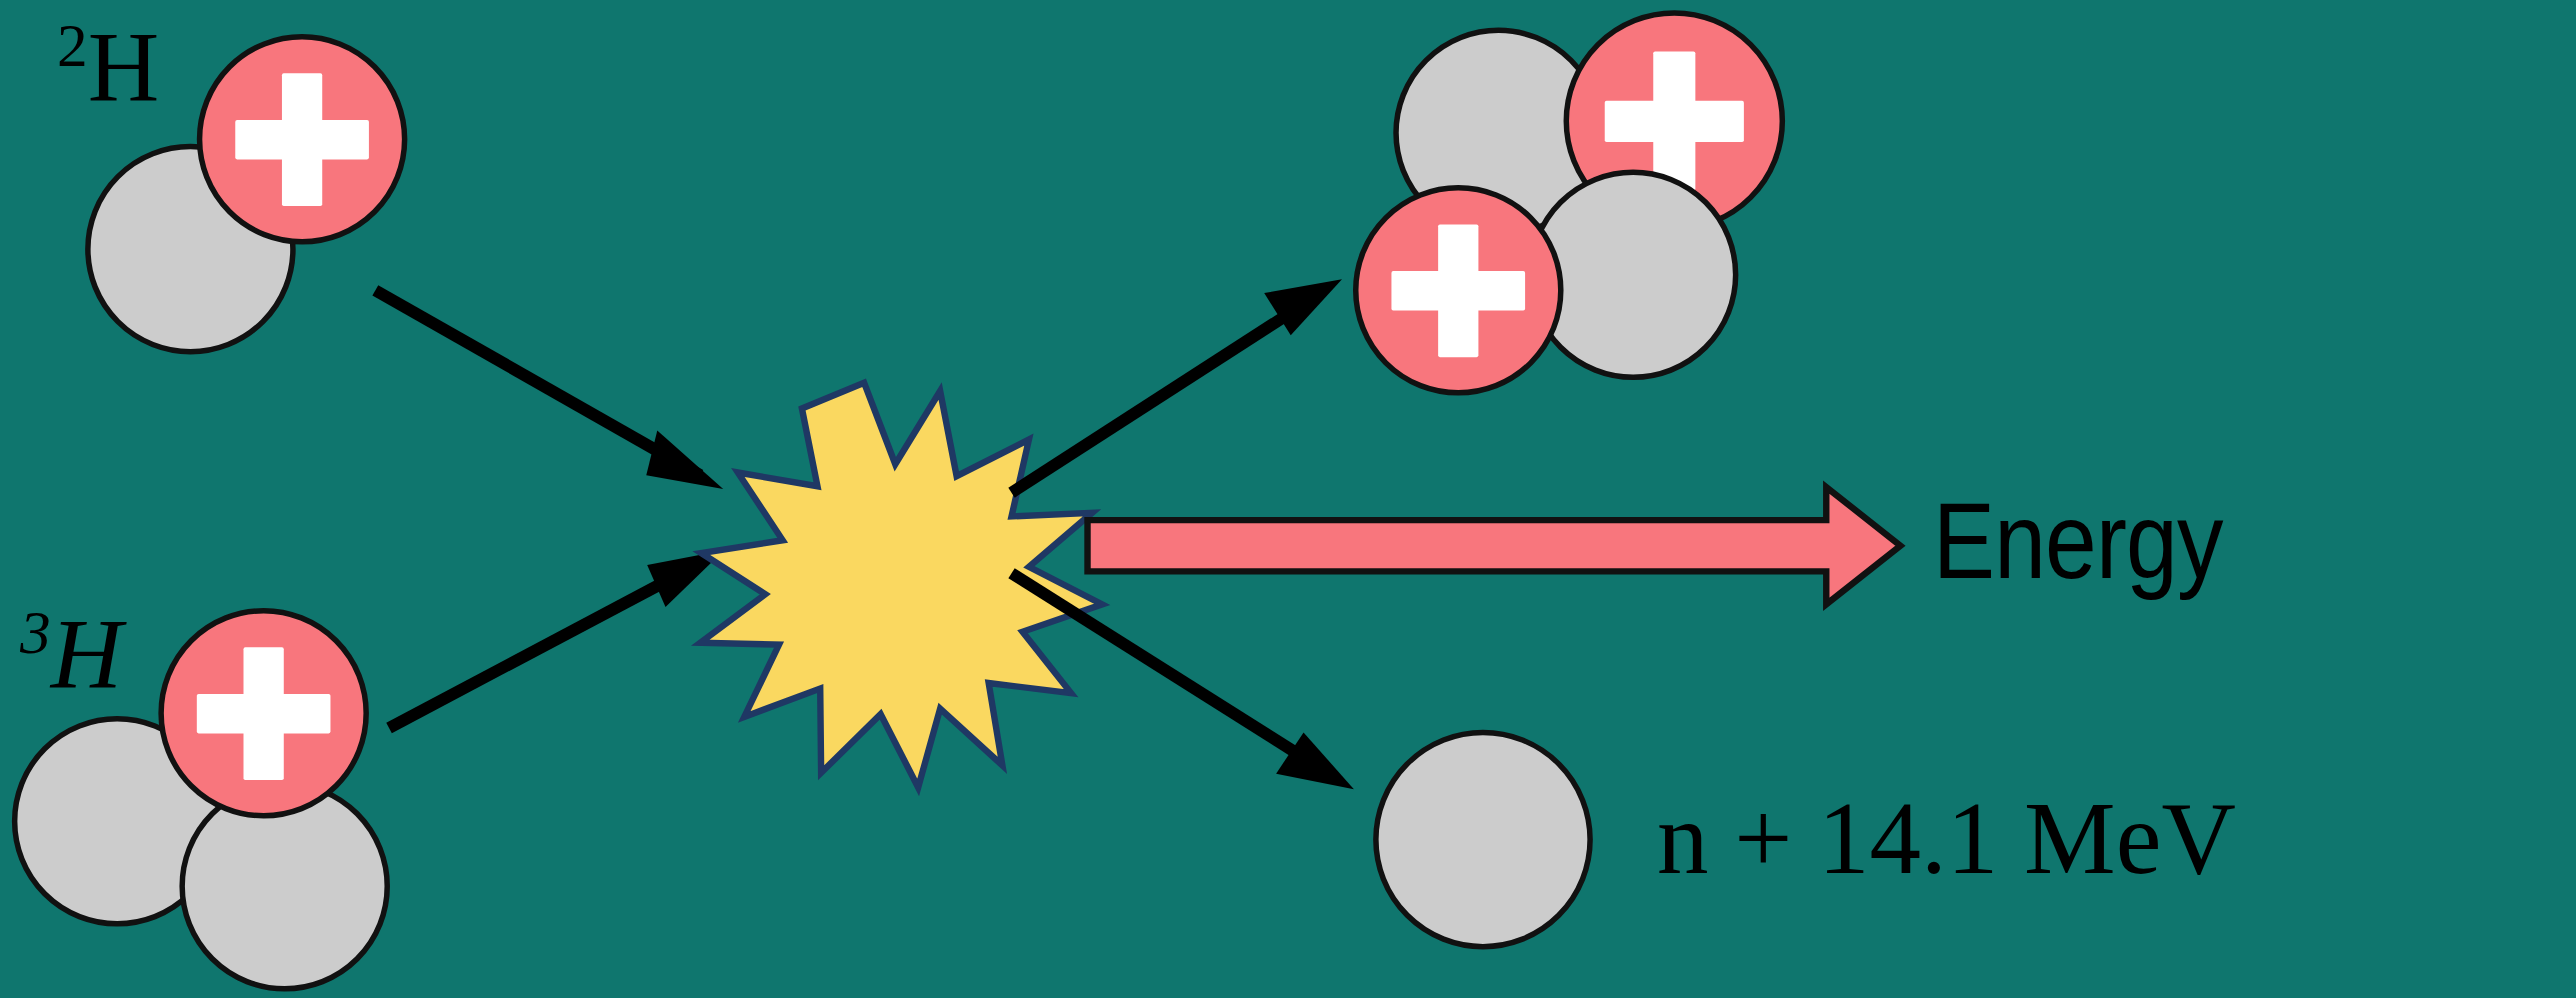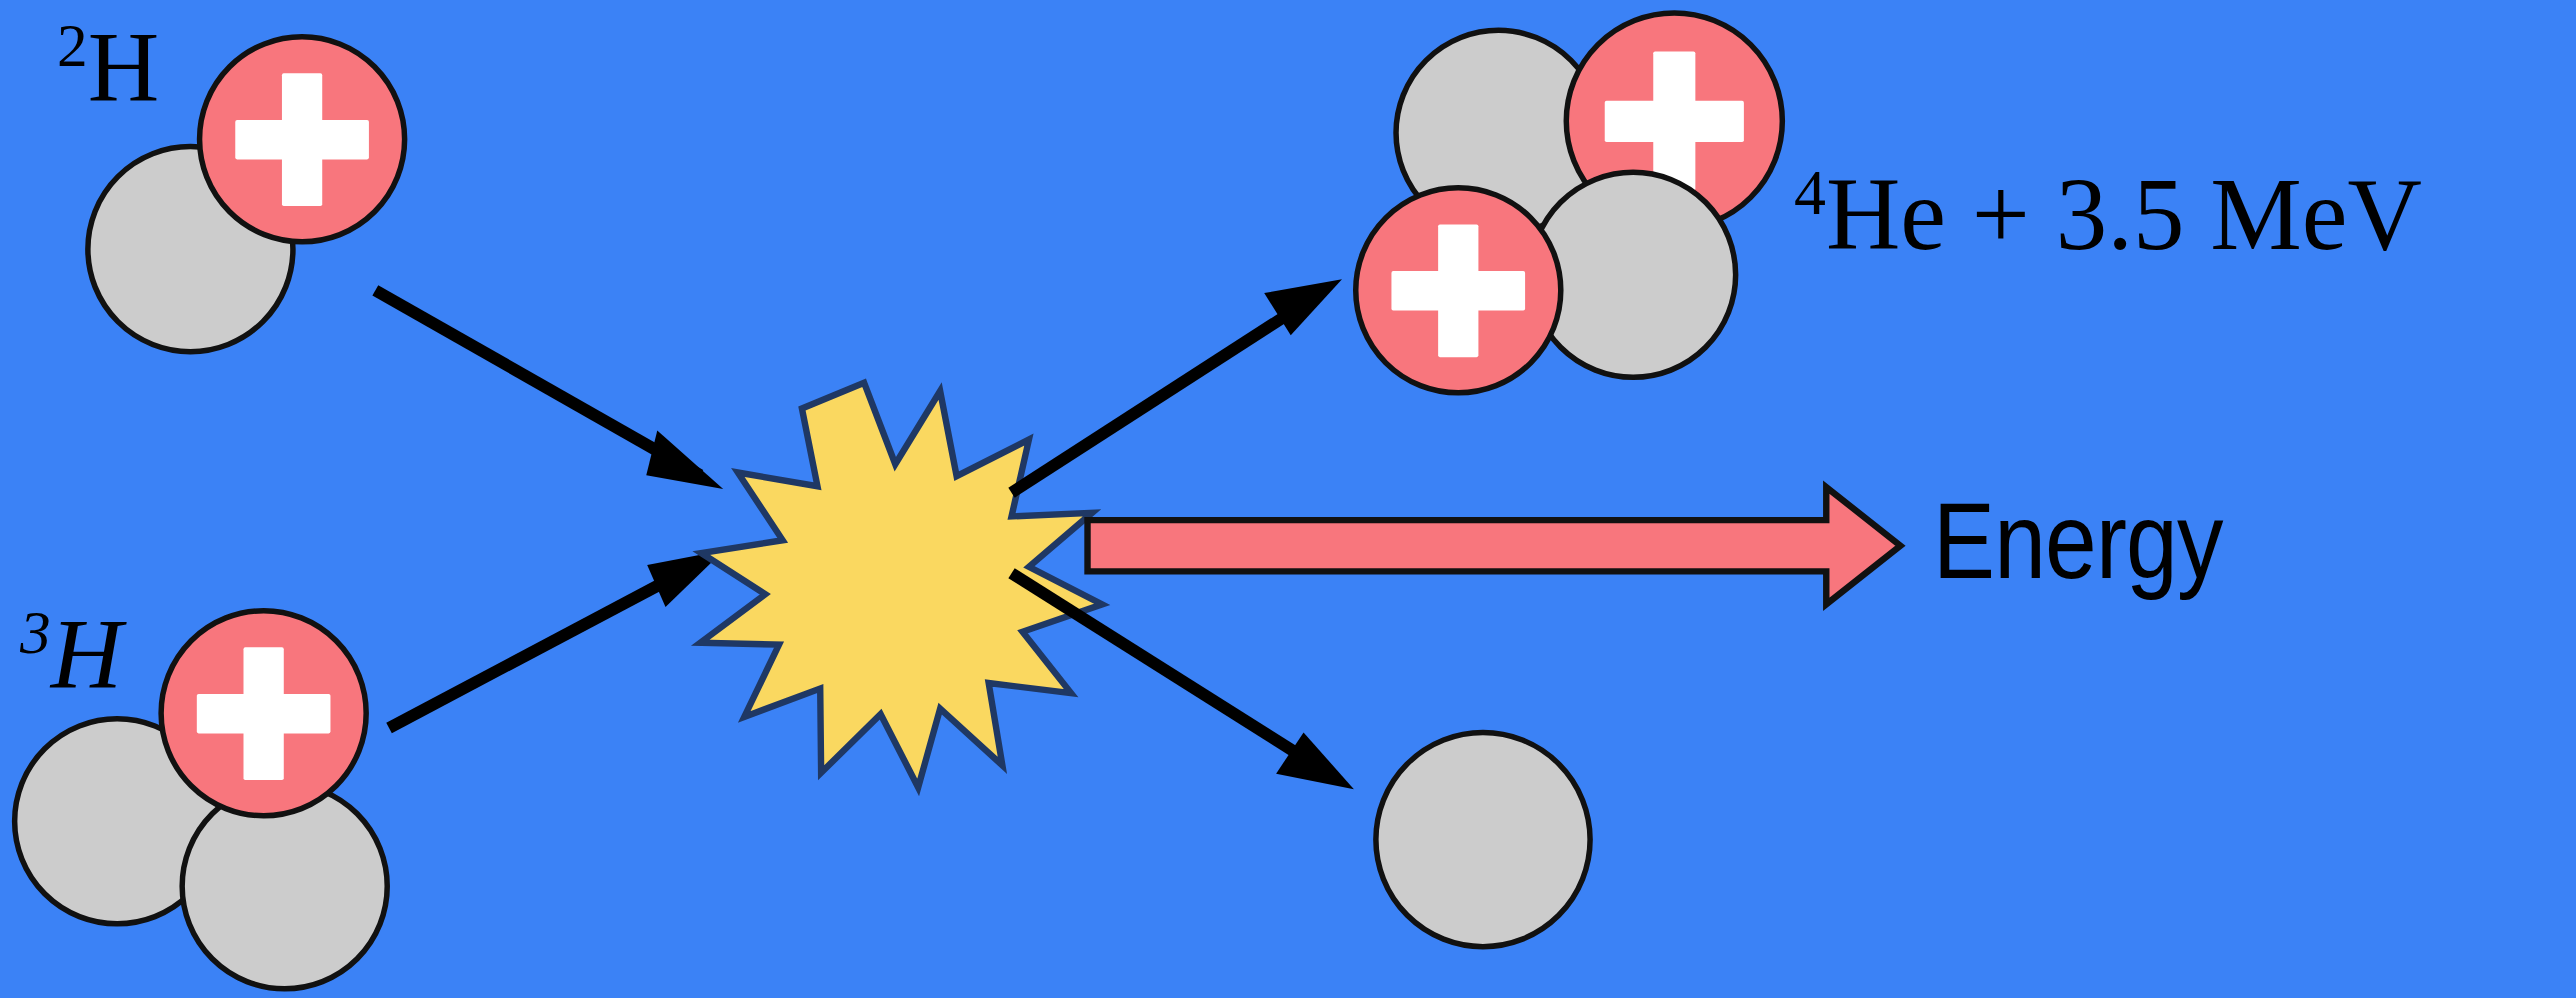--- a/index.html
+++ b/index.html
@@ -4,21 +4,21 @@
 <style>
   html, body {
     margin: 0;
     padding: 0;
     background: #ffffff;
   }
   #stage {
     position: relative;
     width: 2576px;
     height: 999px;
-    background: #3b82f6;
+    background: #0f766e;
     overflow: hidden;
     font-family: "Liberation Serif", "DejaVu Serif", serif;
   }
   #stage svg.layer {
     position: absolute;
     left: 0;
     top: 0;
     width: 2576px;
     height: 999px;
   }
@@ -163,21 +163,19 @@
   </svg>
 
   <div class="txt iso-label" style="left:57px; top:16.5px;">
     <sup>2</sup><span>H</span>
   </div>
 
   <div class="txt iso-label" style="left:20px; top:604px;font-style:italic;">
     <sup>3</sup><span>H</span>
   </div>
 
-  <div class="txt product-label" style="left:1794px; top:163px;">
-    <sup>4</sup><span>He + 3.5 MeV</span>
-  </div>
 
+  <div class="txt product-label" style="left:1657px; top:787px;">n + 14.1 MeV</div>
 
   <div class="txt energy-label" style="left:1933px; top:487px;">Energy</div>
 
 </div>
 
 
 </body></html>

